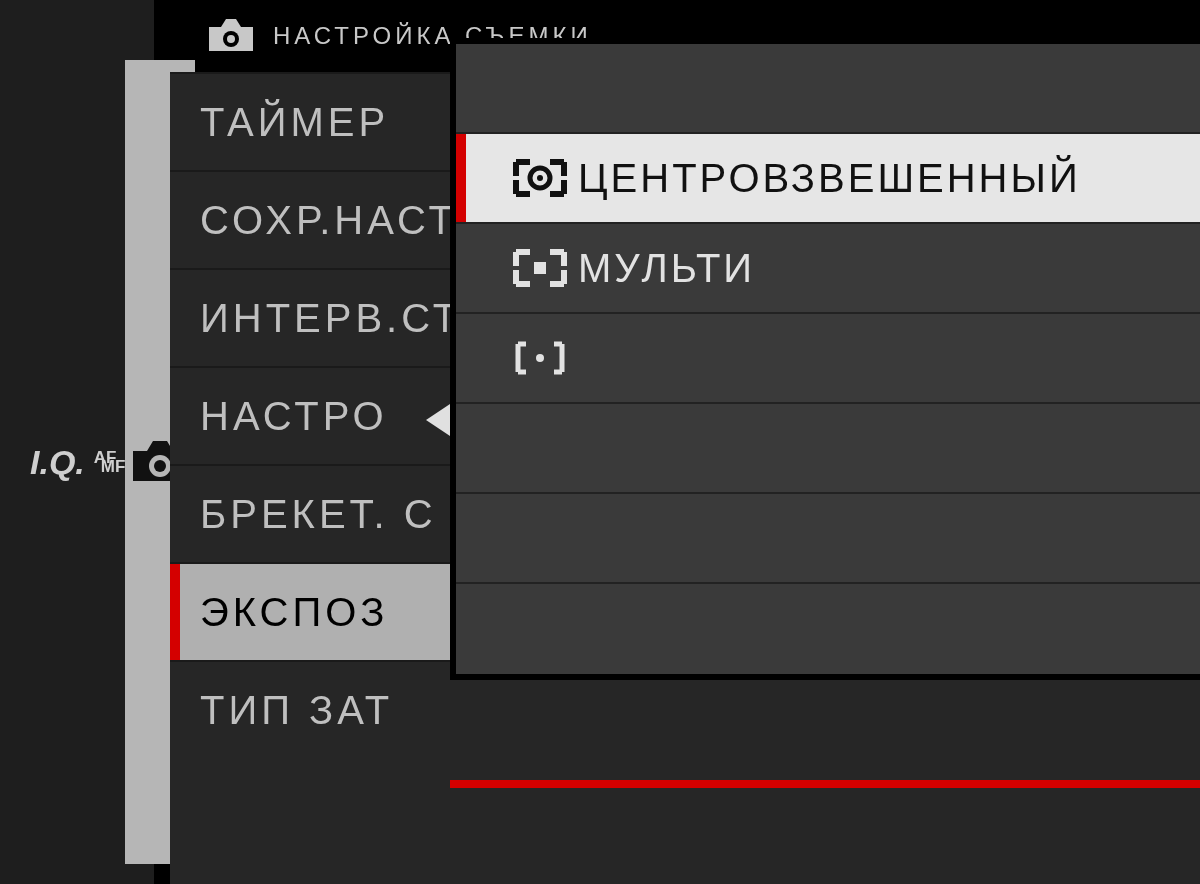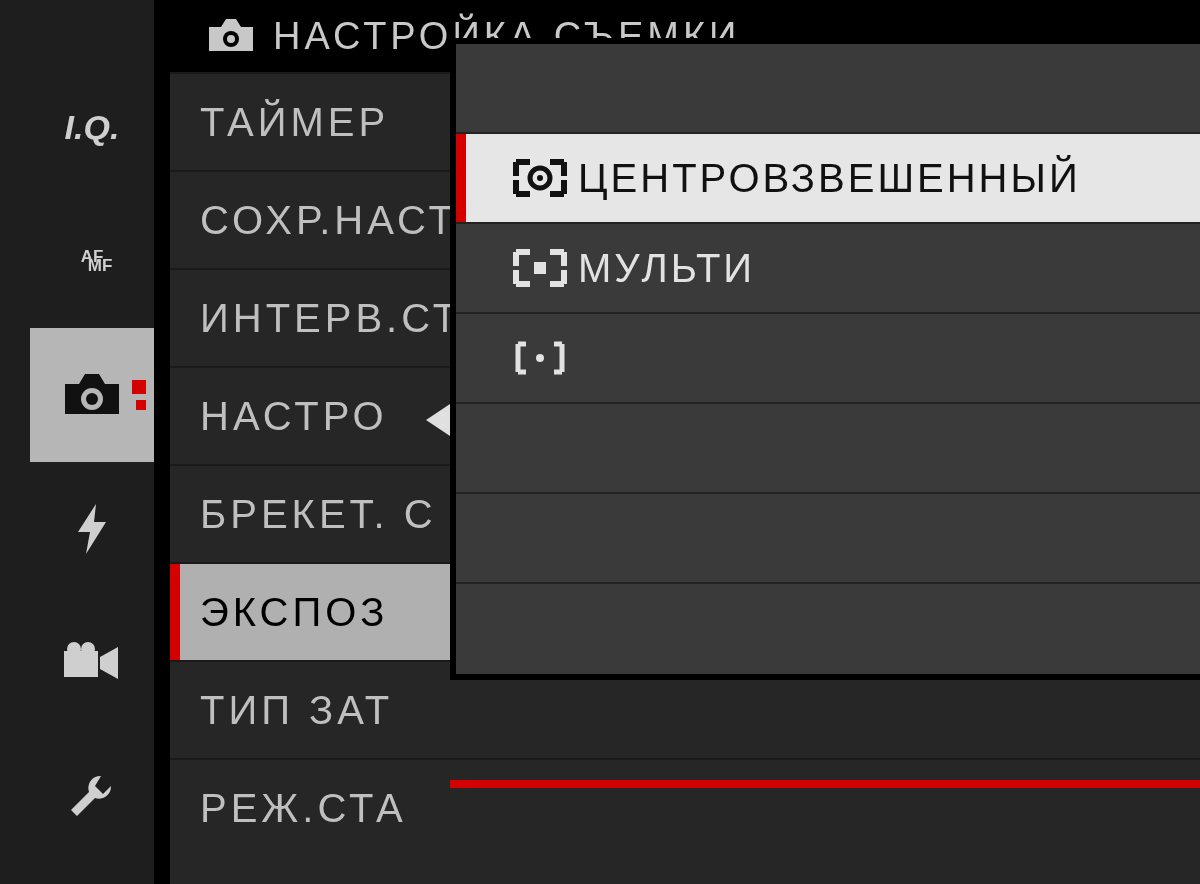--- a/index.html
+++ b/index.html
@@ -16,21 +16,21 @@
     position: absolute;
     left: 0; top: 0; bottom: 0;
     width: 155px;
     background: #1e1e1e;
     border-right: 1px solid #000;
   }
   .sidebar-inner {
     position: absolute;
     left: 30px; right: 0; top: 60px; bottom: 20px;
     display: flex;
-    flex-direction: column;
+    flex-direction: row;
   }
   .side-item {
     flex: 1;
     display: flex;
     align-items: center;
     justify-content: center;
     color: #cfcfcf;
     font-size: 34px;
     font-weight: bold;
   }
@@ -55,21 +55,21 @@
   
   .header {
     position: absolute;
     left: 155px; right: 0; top: 0;
     height: 72px;
     display: flex;
     align-items: center;
     padding-left: 50px;
     gap: 16px;
     color: #c8c8c8;
-    font-size: 38px;
+    font-size: 24px;
     letter-spacing: 4px;
   }
 
   
   .main {
     position: absolute;
     left: 170px; top: 72px; right: 0; bottom: 0;
     background: #262626;
   }
   .menu-list {
@@ -216,21 +216,20 @@
 
 <div class="main">
   <div class="menu-list">
     <div class="menu-row">ТАЙМЕР</div>
     <div class="menu-row">СОХР.НАСТ</div>
     <div class="menu-row">ИНТЕРВ.СТ</div>
     <div class="menu-row">НАСТРО</div>
     <div class="menu-row">БРЕКЕТ. С</div>
     <div class="menu-row highlight">ЭКСПОЗ</div>
     <div class="menu-row">ТИП ЗАТ</div>
-    <div class="menu-row">РЕЖ.СТА</div>
   </div>
 </div>
 
 <div class="popup">
   <div class="popup-arrow"></div>
   <div class="popup-list">
     <div class="popup-row blank"></div>
 
     <div class="popup-row sel">
       <svg class="meter-icon" width="56" height="40" viewBox="0 0 56 40">

